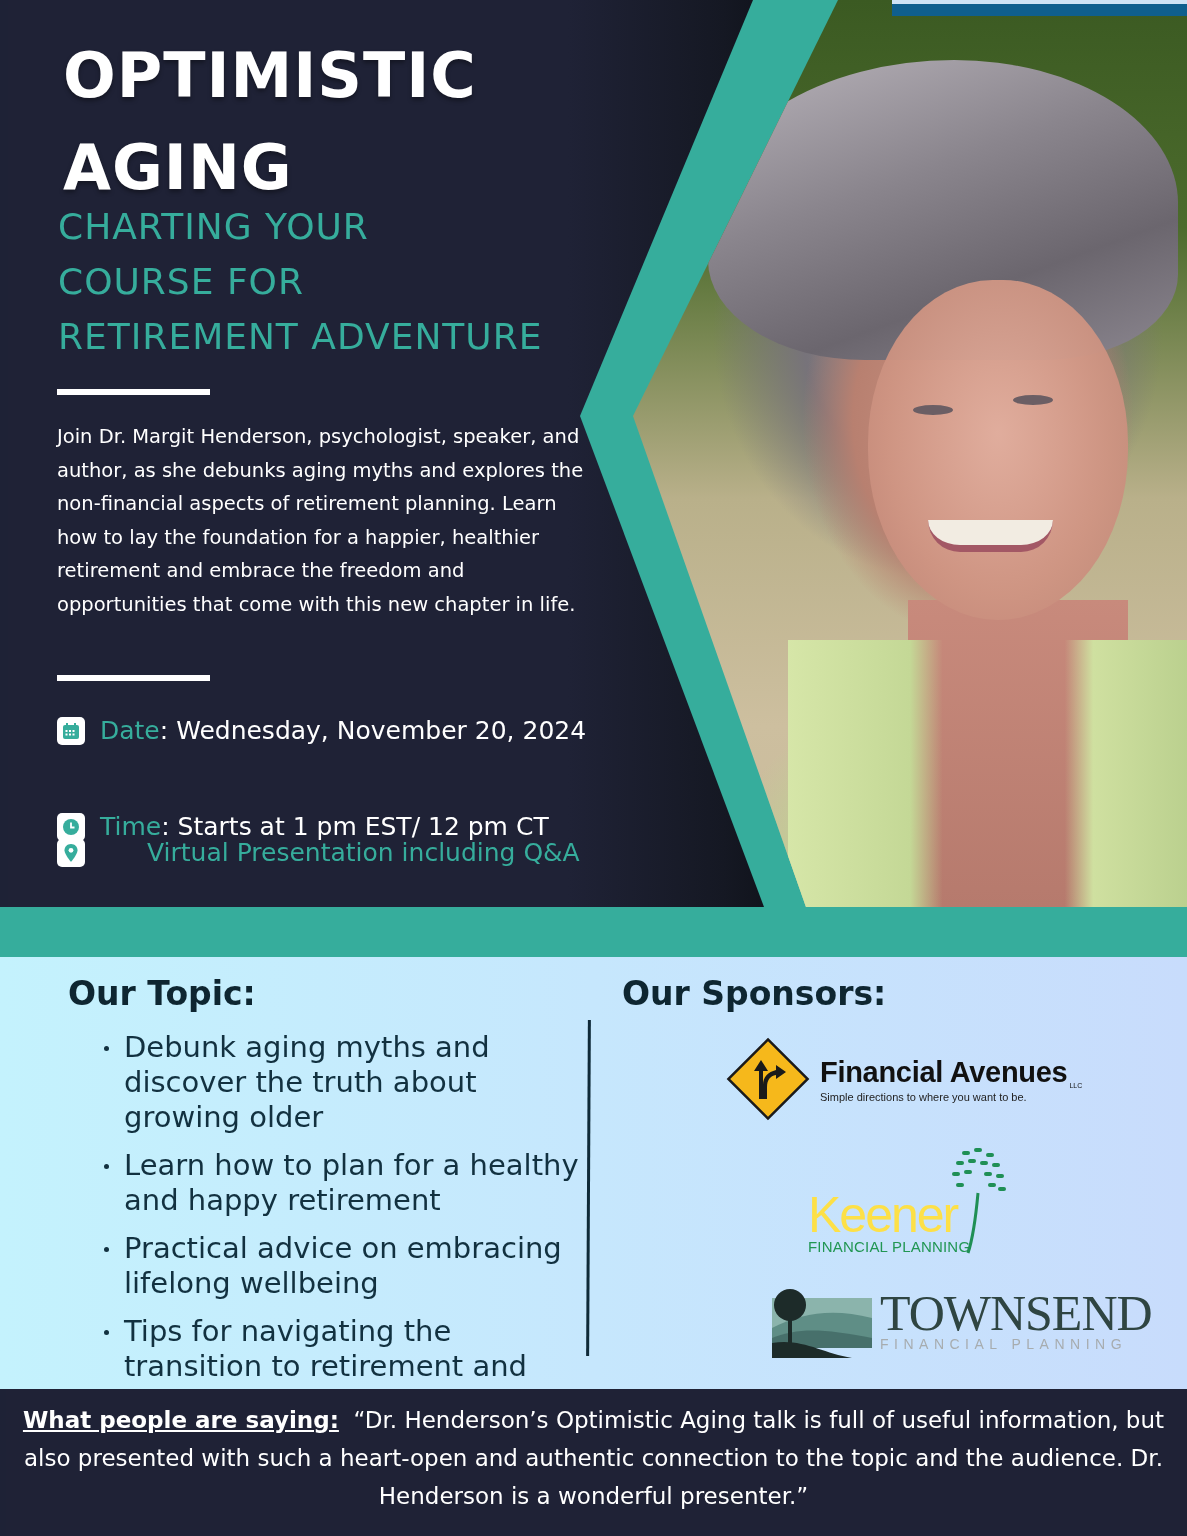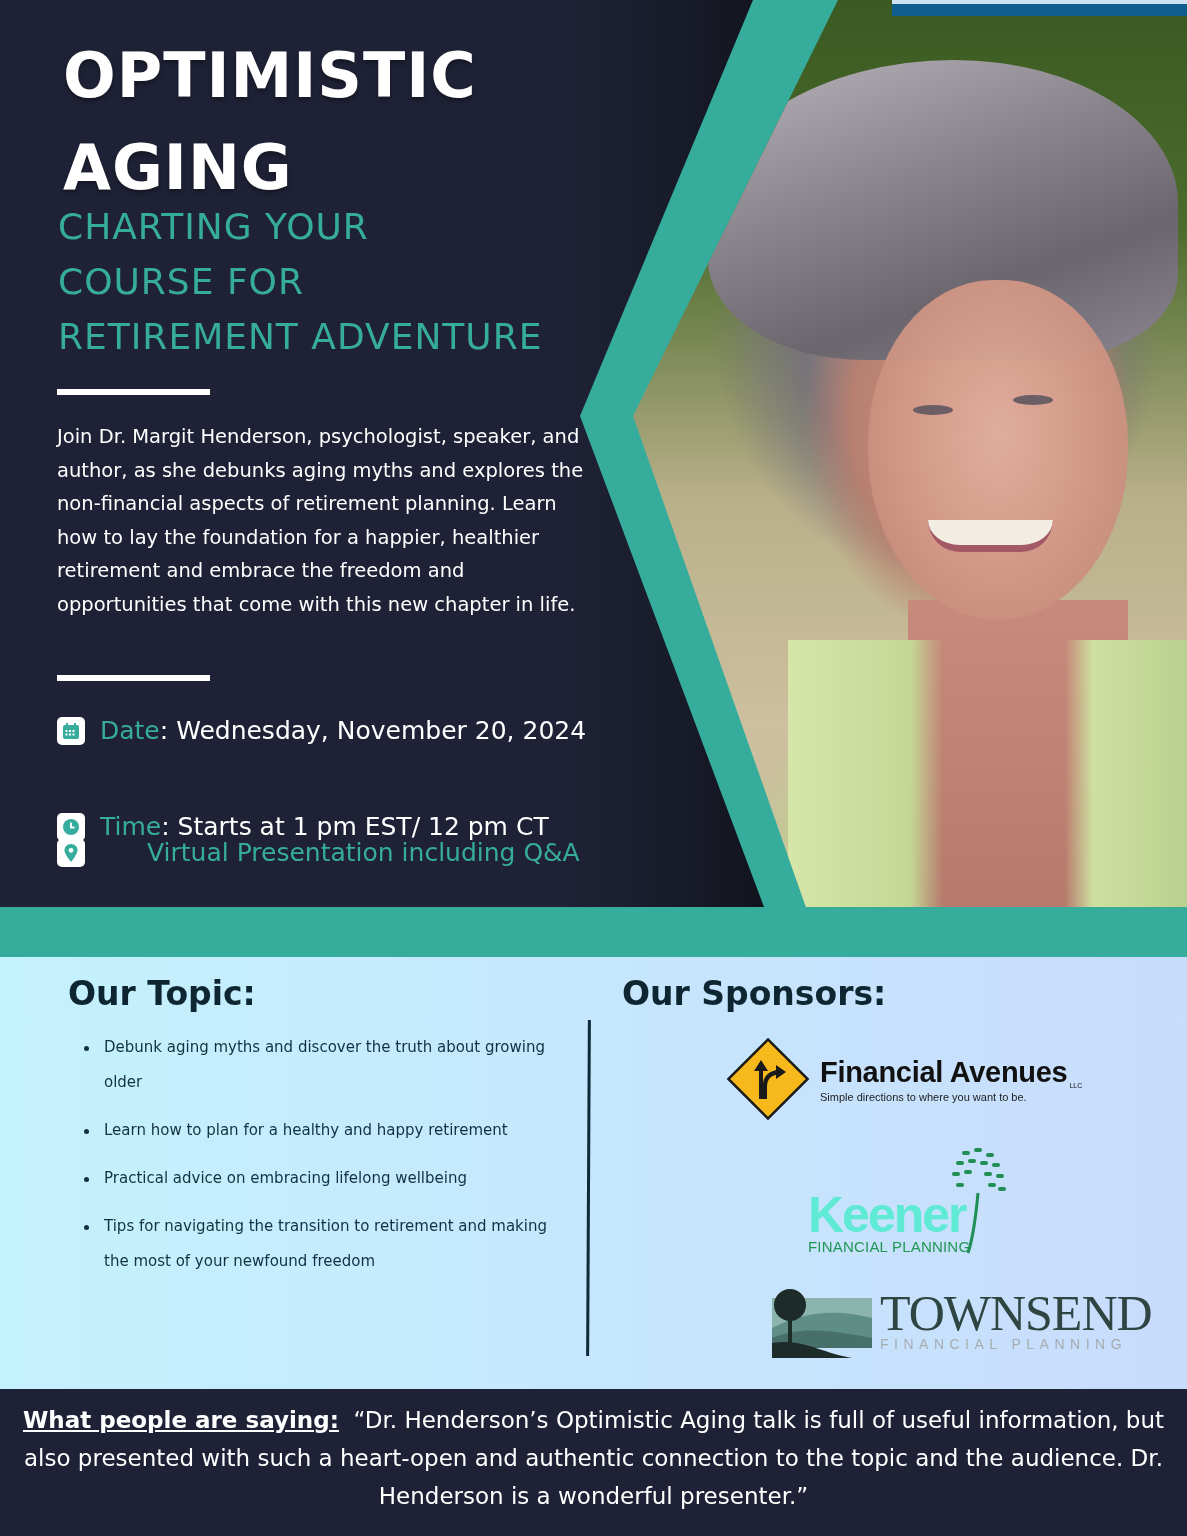--- a/index.html
+++ b/index.html
@@ -47,30 +47,30 @@
   .info-row { position: absolute; left: 49px; display: flex; align-items: center; font-size: 25px; color: #ffffff; }
   .info-icon { width: 28px; height: 28px; border-radius: 5px; background: #ffffff; display: flex; align-items: center; justify-content: center; margin-right: 15px; flex: none; }
   .teal { color: #36ad9c; }
 
   .teal-band { position: absolute; left: 0; top: 907px; width: 1187px; height: 50px; background: #36ad9c; }
 
   
   .lower { position: absolute; left: 0; top: 957px; width: 1187px; height: 432px;
     background: linear-gradient(90deg, #c4f2fd 0%, #c6e7fd 50%, #c8dcfc 100%); }
   .sec-heading { position: absolute; color: #0e2631; font-size: 33px; font-weight: bold; }
-  .topic-list { position: absolute; left: 80px; top: 1030px; width: 490px; list-style: none; color: #123140; font-size: 15px; line-height: 35px; }
+  .topic-list { position: absolute; left: 100px; top: 1030px; width: 490px; list-style: none; color: #123140; font-size: 29px; line-height: 35px; }
   .topic-list li { position: relative; padding-left: 24px; margin-bottom: 13px; }
   .topic-list li::before { content: ""; position: absolute; left: 4px; top: 16px; width: 5px; height: 5px; border-radius: 50%; background: #123140; }
   .vdivider { position: absolute; left: 587px; top: 1020px; width: 3px; height: 336px; background: #0f2a38; transform: rotate(0.3deg); }
 
   .sponsor { position: absolute; display: flex; align-items: center; }
   .fa-name { font-family: "Liberation Sans", sans-serif; font-weight: bold; font-size: 29px; color: #111; letter-spacing: -0.3px; }
   .fa-llc { font-family: "Liberation Sans", sans-serif; font-size: 7px; color: #111; margin-left: 2px; }
   .fa-tag { font-family: "Liberation Sans", sans-serif; font-size: 11px; color: #222; margin-top: 2px; }
-  .keener-name { font-family: "Liberation Sans", sans-serif; font-weight: bold; font-size: 50px; color: #5eead4; letter-spacing: -2px; line-height: 46px; }
+  .keener-name { font-family: "Liberation Sans", sans-serif; font-weight: normal; font-size: 50px; color: #fde047; letter-spacing: -2px; line-height: 46px; }
   .keener-sub { font-family: "Liberation Sans", sans-serif; font-size: 15px; color: #219653; letter-spacing: 0.2px; }
   .town-name { font-family: "Liberation Serif", serif; font-size: 50px; color: #2f4542; letter-spacing: -1px; line-height: 46px; }
   .town-sub { font-family: "Liberation Sans", sans-serif; font-size: 14px; color: #a7acaf; letter-spacing: 5.5px; }
 
   
   .footer { position: absolute; left: 6px; top: 1389px; width: 1181px; height: 147px; background: #1f2236;
     color: #ffffff; font-size: 23px; line-height: 38px; text-align: center; padding-top: 12px; padding-left: 0; padding-right: 6px; }
   .footer-label { text-decoration: underline; font-weight: bold; }
 </style>
 </head>

